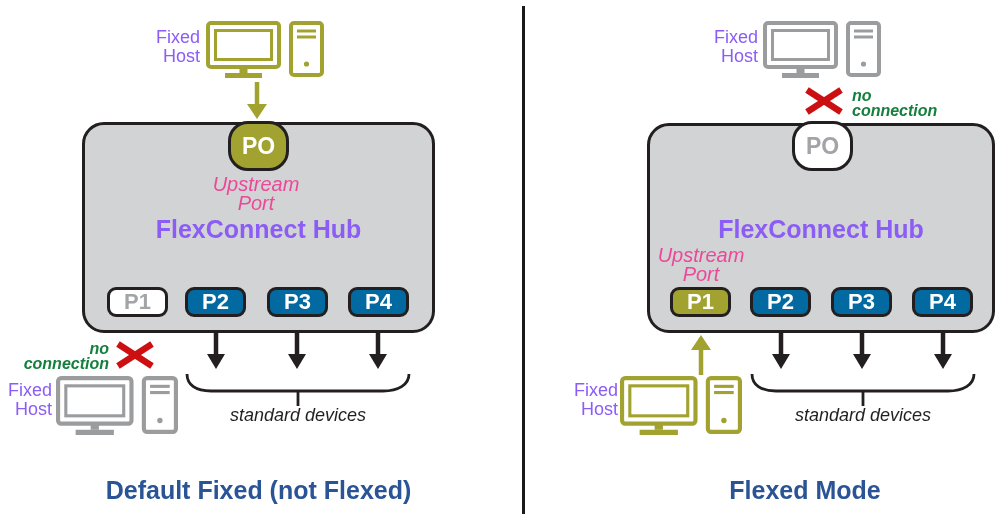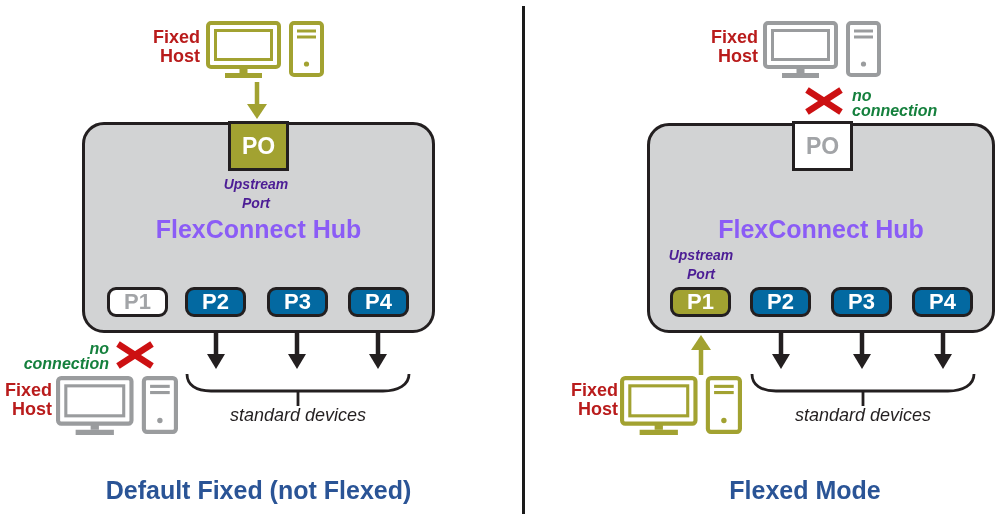--- a/index.html
+++ b/index.html
@@ -13,35 +13,35 @@
     border-radius:22px;box-sizing:border-box;
   }
   .port{
     position:absolute;width:61px;height:30px;border:3px solid #231f20;
     border-radius:9px;box-sizing:border-box;display:flex;align-items:center;
     justify-content:center;font-weight:700;font-size:22px;
   }
   .port-dark{background:#0369a1;color:#ffffff;}
   .port-light{background:#ffffff;color:#a2a4a7;}
   .port-olive{background:#a2a231;color:#ffffff;}
-  .po{width:61px;height:50px;border-radius:0;font-size:23px;}
+  .po{width:61px;height:50px;border-radius:20px;font-size:23px;}
   .hub-title{
     position:absolute;font-size:25px;font-weight:700;color:#8b5cf6;
     text-align:center;white-space:nowrap;
   }
   .upstream{
-    position:absolute;color:#4c1d95;font-weight:700;font-style:italic;
-    font-size:14px;line-height:18.5px;text-align:center;
+    position:absolute;color:#ec4899;font-weight:400;font-style:italic;
+    font-size:20px;line-height:18.5px;text-align:center;
   }
   .caption{
     position:absolute;color:#2a5496;font-weight:700;font-size:25px;
     text-align:center;white-space:nowrap;
   }
   .hostlabel{
-    position:absolute;color:#b91c1c;font-weight:700;font-size:18px;
+    position:absolute;color:#8b5cf6;font-weight:400;font-size:18px;
     line-height:19px;
   }
   .nc{
     position:absolute;color:#15803d;font-weight:700;font-style:italic;
     font-size:16px;line-height:15px;
   }
   .bracelabel{
     position:absolute;font-style:italic;font-size:18px;color:#231f20;
     text-align:center;white-space:nowrap;
   }

